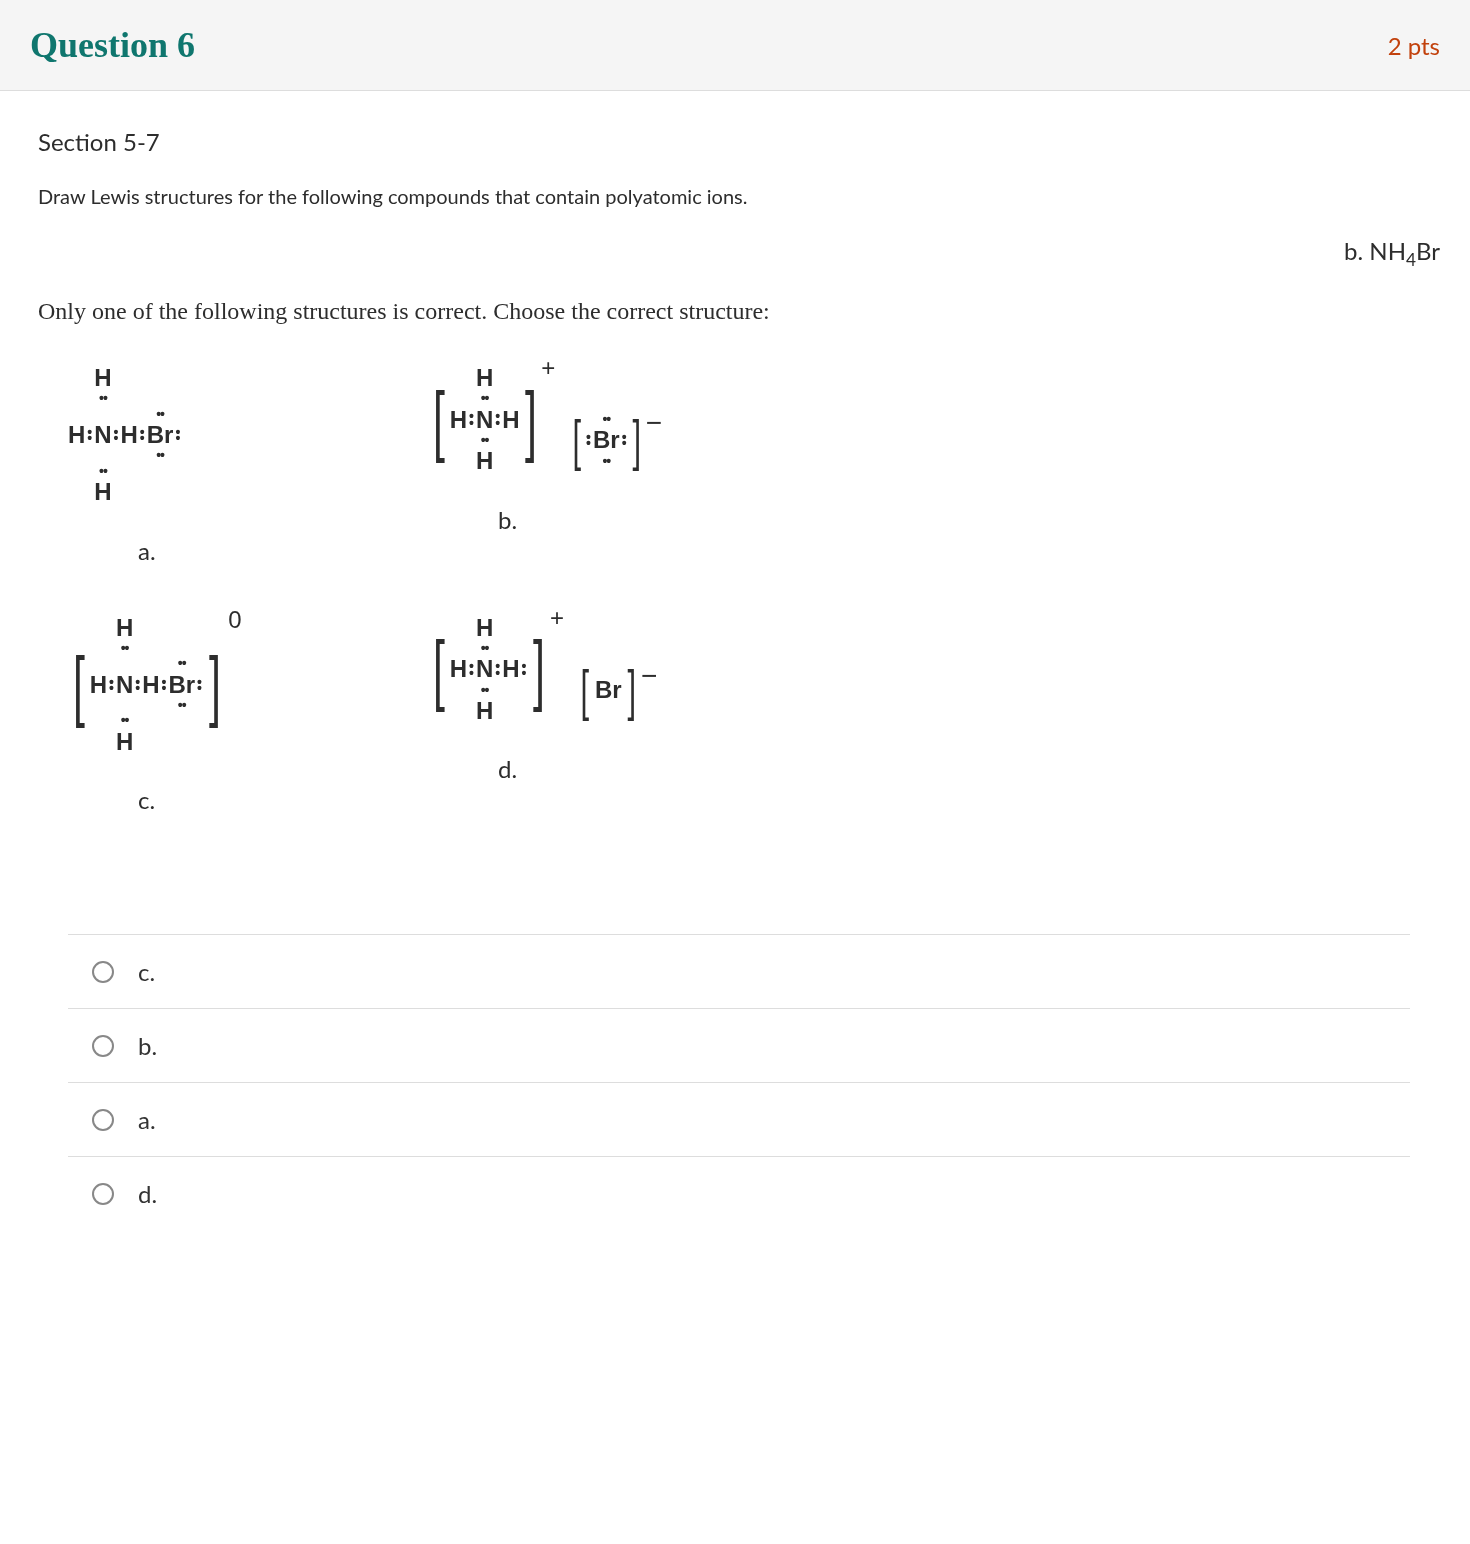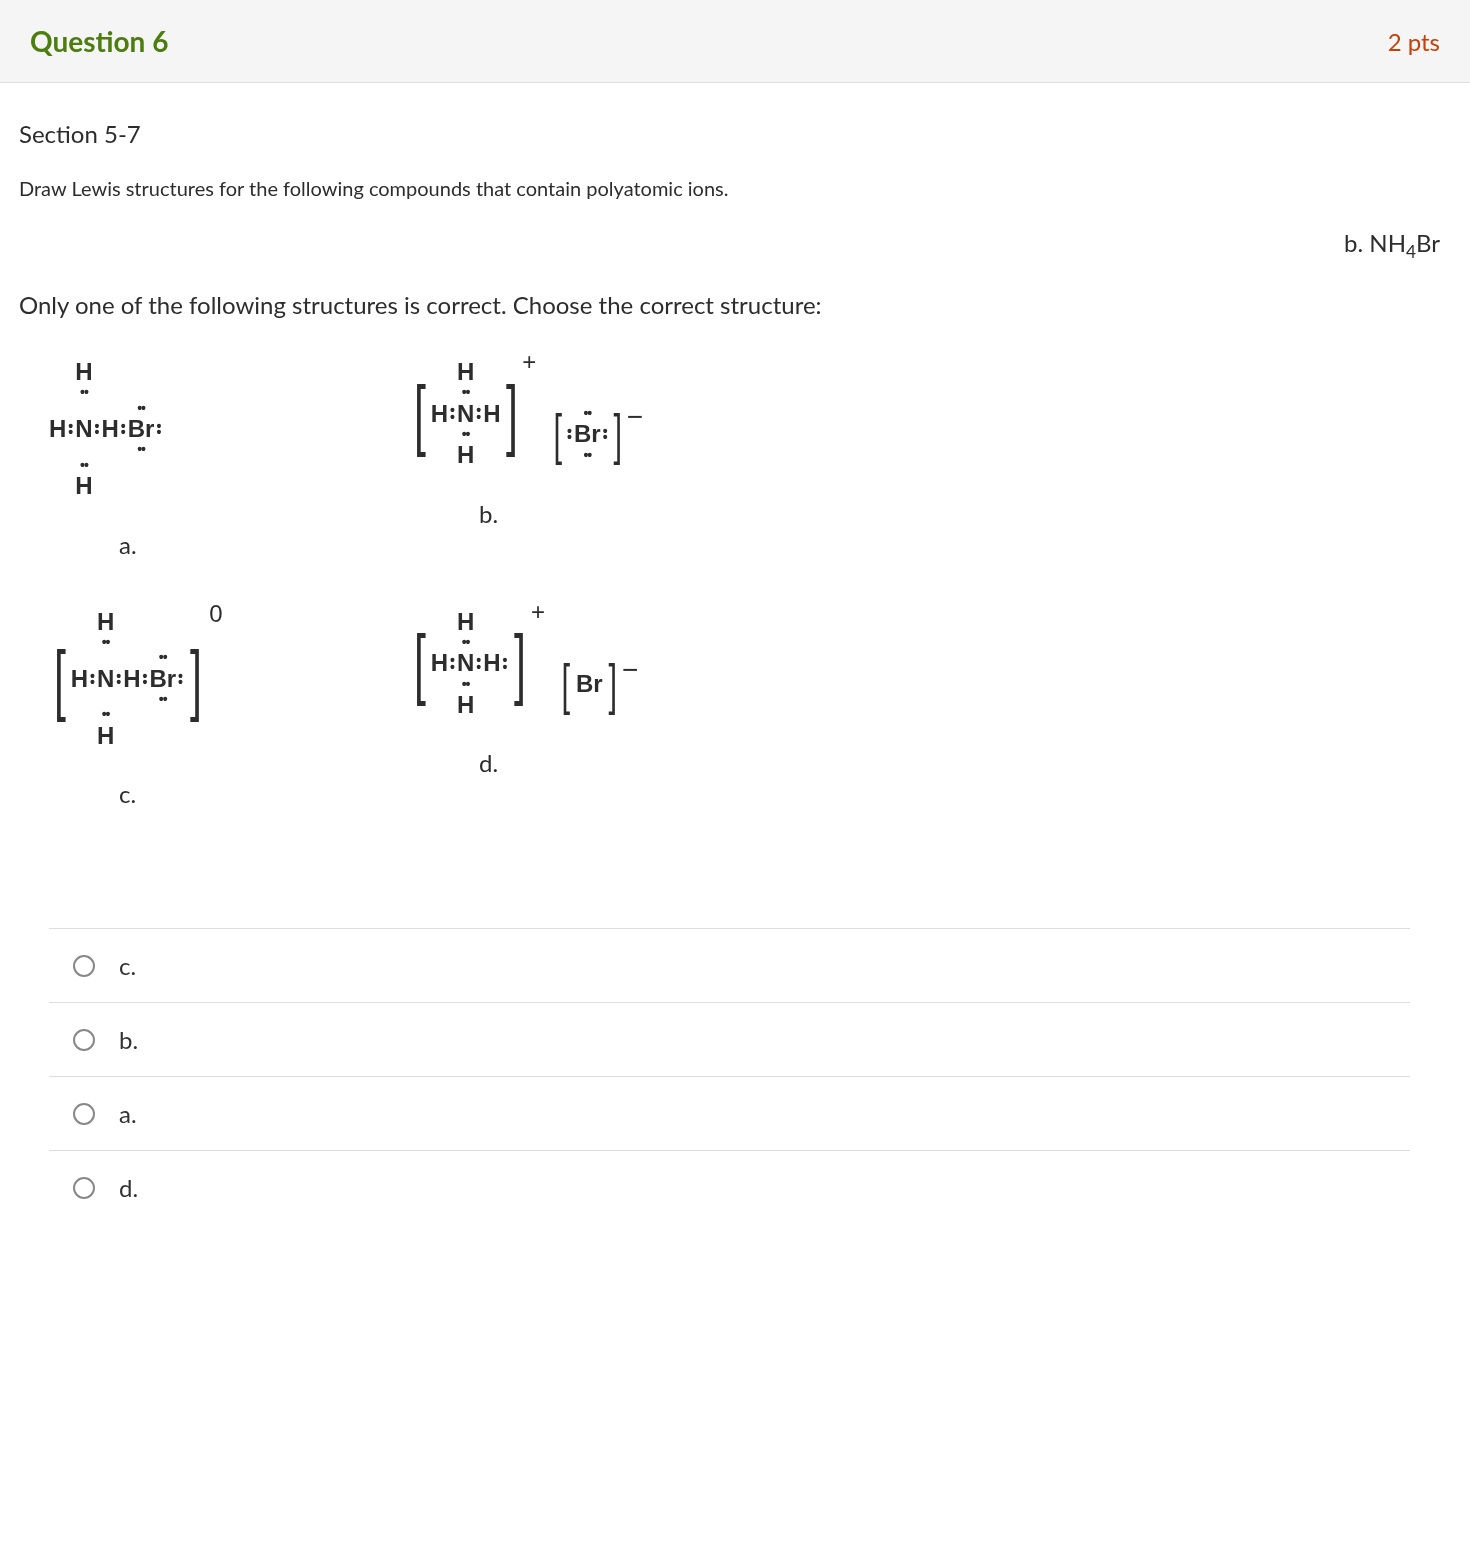--- a/index.html
+++ b/index.html
@@ -13,48 +13,50 @@
     }
     .question-header {
       background: #f5f5f5;
       border-bottom: 1px solid #ddd;
       padding: 24px 30px;
       display: flex;
       justify-content: space-between;
       align-items: center;
     }
     .question-title {
-      font-size: 28px;
+      font-size: 36px;
       font-weight: 700;
-      color: #4d7c0f;
+      color: #0f766e;
+      font-family: Liberation Serif, serif;
     }
     .question-pts {
       font-size: 24px;
       color: #c2410c;
     }
     .question-body {
-      padding: 36px 30px 20px 19px;
+      padding: 36px 30px 20px 38px;
     }
     .section-label {
       font-size: 24px;
       margin-bottom: 28px;
     }
     .prompt {
       font-size: 20px;
       margin-bottom: 28px;
     }
     .compound {
       font-size: 24px;
       margin-bottom: 28px;
       text-align: right;
     }
     .sub { font-size: 0.72em; vertical-align: sub; }
     .instruction {
       font-size: 24px;
       margin-bottom: 40px;
+      font-family: Liberation Serif, serif;
     }
     .structures {
       display: grid;
       grid-template-columns: 360px 360px;
       grid-template-rows: auto auto;
       column-gap: 0;
       row-gap: 50px;
       margin-left: 30px;
       margin-bottom: 120px;
     }

